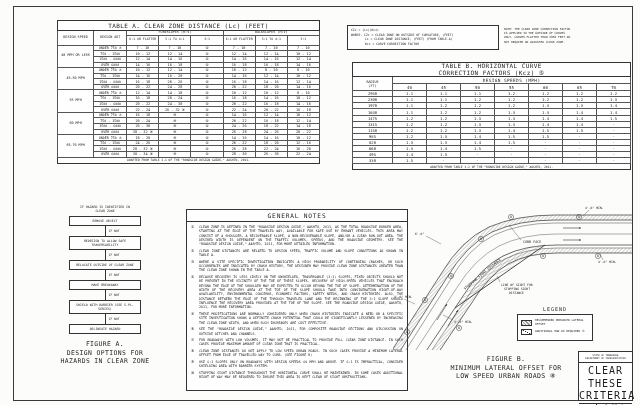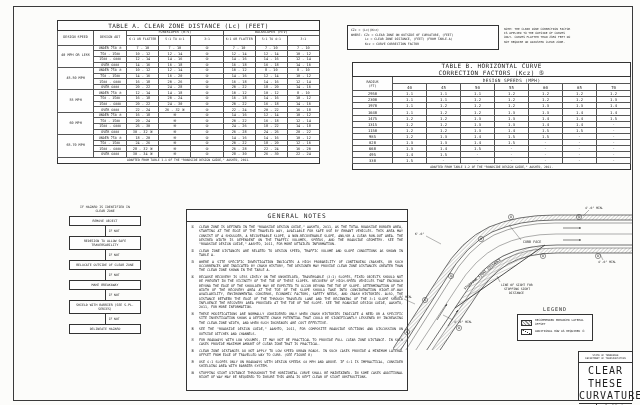--- a/index.html
+++ b/index.html
@@ -493,20 +493,25 @@
         <div class="fbox">MAKE BREAKAWAY</div>
         <div class="conn">
           <span class="ifnot">IF NOT</span>
         </div>
         <div class="fbox">SHIELD WITH BARRIER (SEE S-PL-SERIES)</div>
         <div class="conn">
           <span class="ifnot">IF NOT</span>
         </div>
         <div class="fbox">DELINEATE HAZARD</div>
       </div>
+    <div class="fig-caption">
+      <div>FIGURE A.</div>
+      <div>DESIGN OPTIONS FOR</div>
+      <div>HAZARDS IN CLEAR ZONE</div>
+    </div>
   </div>
 
   <div class="abs notes-box" style="left:186px; top:209px; width:222px; height:182px;">
     <div class="notes-title">GENERAL NOTES</div>
     <div>
         <div class="note">
           <span class="nnum">①</span>
           <span class="ntext">CLEAR ZONE IS DEFINED IN THE "ROADSIDE DESIGN GUIDE," AASHTO, 2011, AS THE TOTAL ROADSIDE BORDER AREA, STARTING AT THE EDGE OF THE TRAVELED WAY, AVAILABLE FOR SAFE USE BY ERRANT VEHICLES. THIS AREA MAY CONSIST OF A SHOULDER, A RECOVERABLE SLOPE, A NON-RECOVERABLE SLOPE, AND/OR A CLEAR RUN-OUT AREA. THE DESIRED WIDTH IS DEPENDENT ON THE TRAFFIC VOLUMES, SPEEDS, AND THE ROADSIDE GEOMETRY. SEE THE "ROADSIDE DESIGN GUIDE," AASHTO, 2011, FOR MORE DETAILED INFORMATION.</span>
         </div>
         <div class="note">
@@ -654,29 +659,34 @@
           <span class="sym hatch"></span>
           <span class="llabel">RECOMMENDED ENHANCED LATERAL OFFSET</span>
         </div>
         <div class="lrow">
           <span class="sym slash"></span>
           <span class="llabel">ADDITIONAL ROW AS REQUIRED ⑩</span>
         </div>
       </div>
   </div>
 
+  <div class="abs figb-caption" style="left:420px; top:355px; width:172px;">
+    <div>FIGURE B.</div>
+    <div>MINIMUM LATERAL OFFSET FOR</div>
+    <div>LOW SPEED URBAN ROADS ⑧</div>
+  </div>
 
   <div class="abs tblock" style="left:578px; top:351px; width:55px; height:50px;">
     <div class="tb-agency">
       <div>STATE OF TENNESSEE</div>
       <div>DEPARTMENT OF TRANSPORTATION</div>
     </div>
     <div class="tb-main">
       <div>CLEAR</div>
       <div>THESE</div>
-      <div>CURVATURE</div>
+      <div>CRITERIA</div>
     </div>
     <div class="tb-bottom">
       <div class="tb-date">7-11-13</div>
       <div class="tb-num">S-CZ-1</div>
     </div>
   </div>
 </div>
 
 </body></html>

